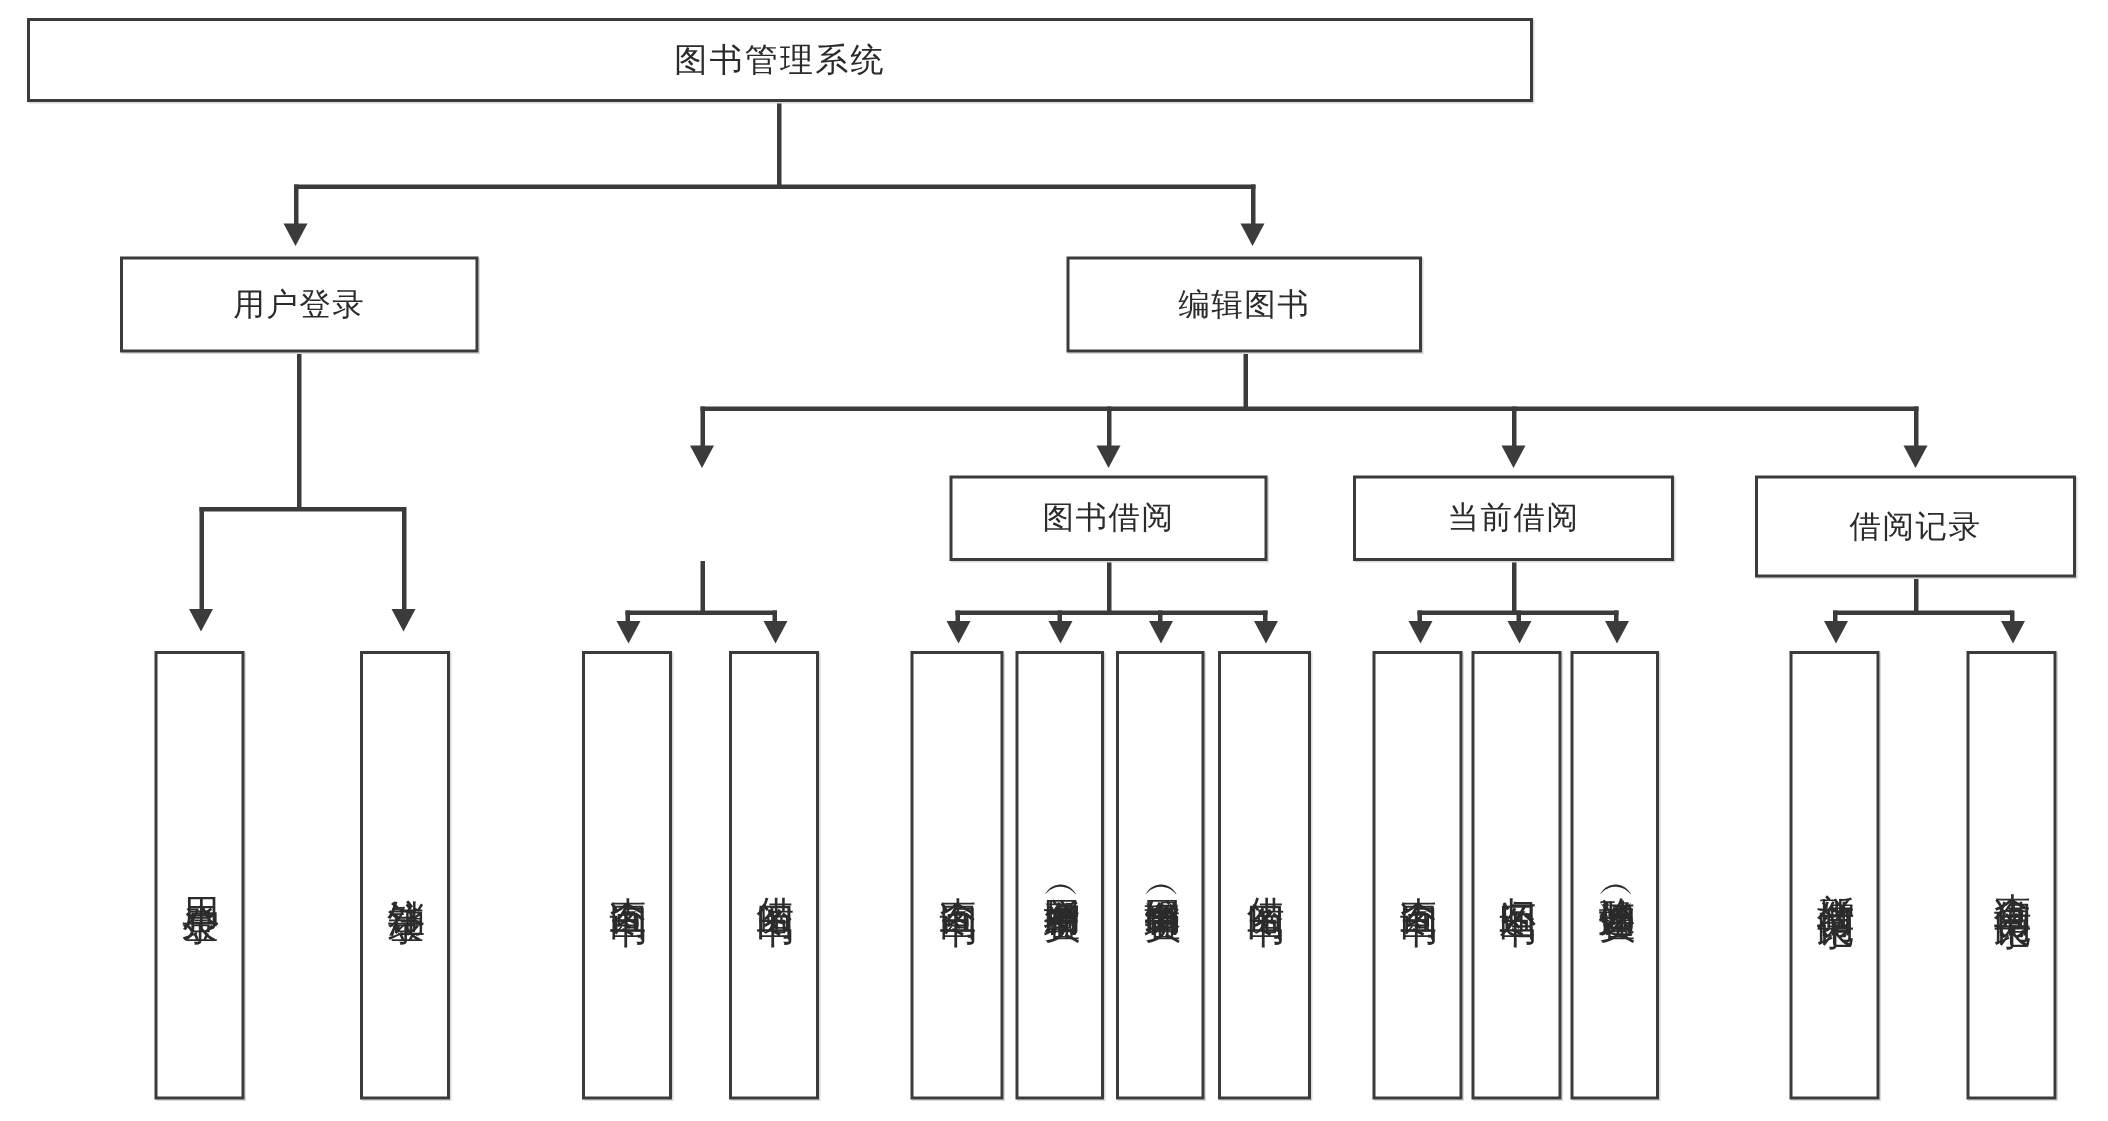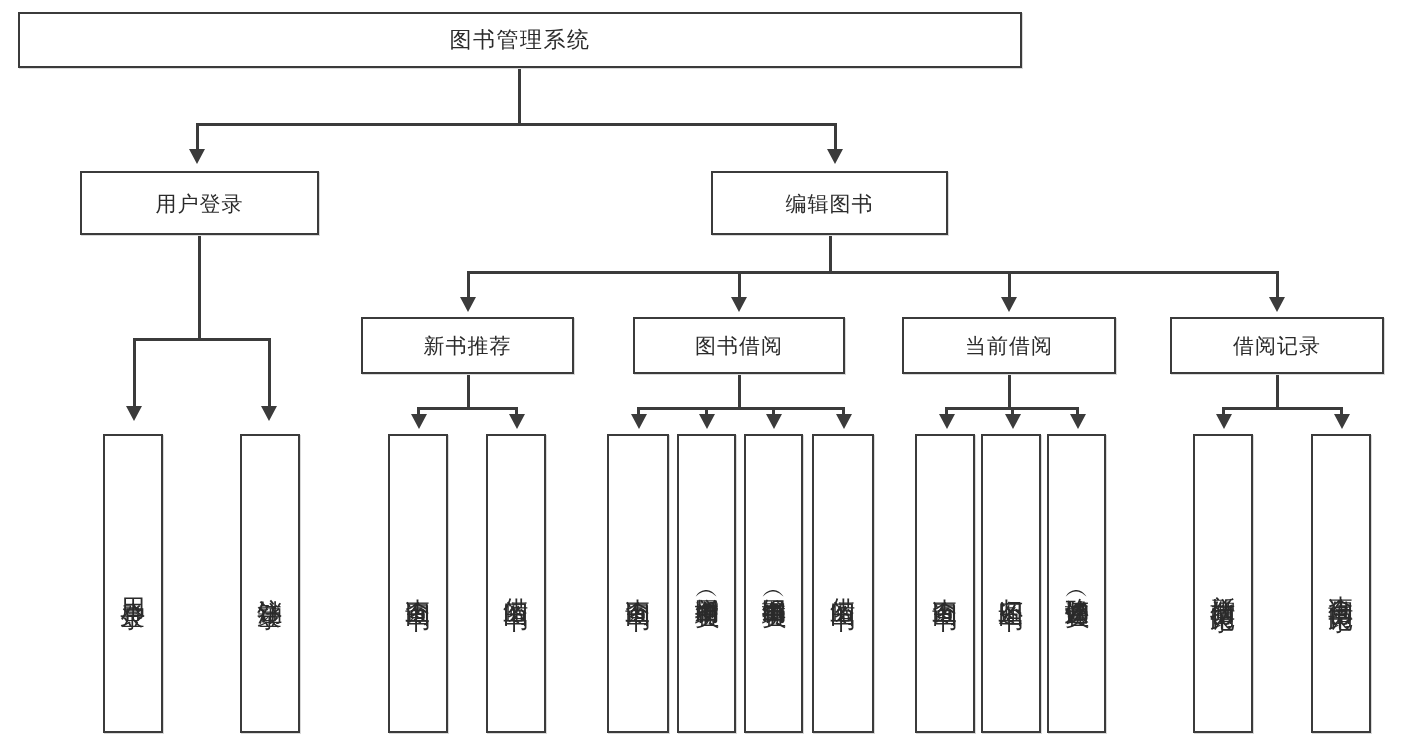--- a/index.html
+++ b/index.html
@@ -161,30 +161,27 @@
     <span class="label">图书管理系统</span>
   </div>
 
   <div class="node h" style="left:80px;top:171px;width:239px;height:64px;">
     <span class="label">用户登录</span>
   </div>
   <div class="node h" style="left:711px;top:171px;width:237px;height:64px;">
     <span class="label">编辑图书</span>
   </div>
 
-  <div class="node h" style="left:361px;top:317px;width:213px;height:57px;">
-    <span class="label">新书推荐</span>
-  </div>
   <div class="node h" style="left:902px;top:317px;width:214px;height:57px;">
     <span class="label">当前借阅</span>
   </div>
   <div class="node h" style="left:633px;top:317px;width:212px;height:57px;">
     <span class="label">图书借阅</span>
   </div>
-  <div class="node h" style="left:1170px;top:317px;width:214px;height:57px;">
+  <div class="node h" style="left:1170px;top:317px;width:214px;height:68px;">
     <span class="label">借阅记录</span>
   </div>
 
   <div class="node v" style="left:103px;top:434px;width:60px;height:299px;">
     <span class="label">用户登录</span>
   </div>
   <div class="node v" style="left:240px;top:434px;width:60px;height:299px;">
     <span class="label">注销登录</span>
   </div>
 

